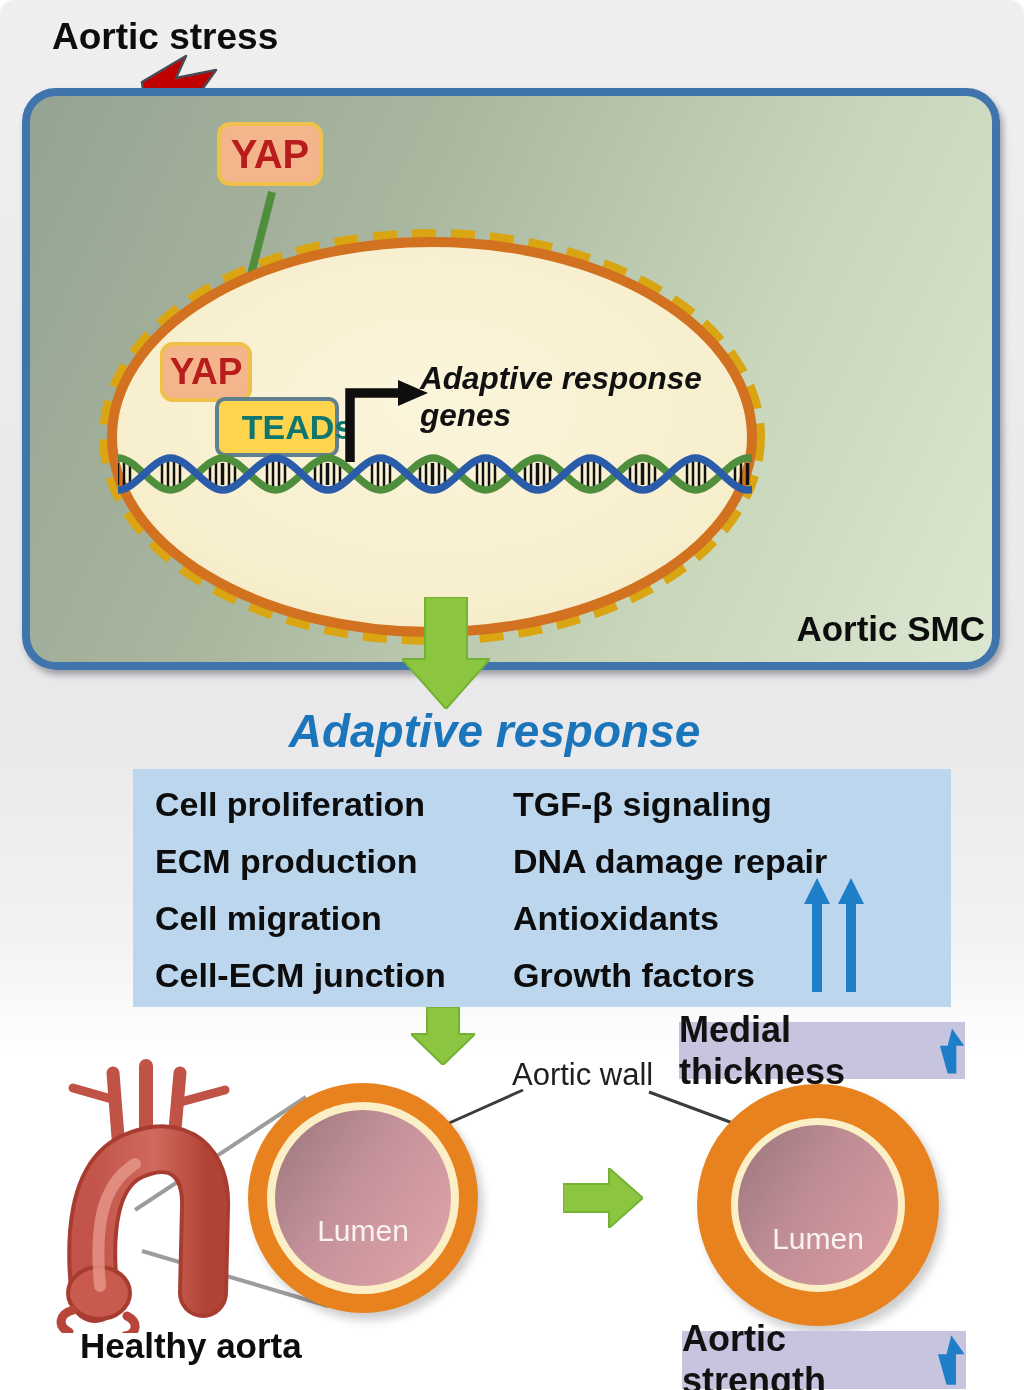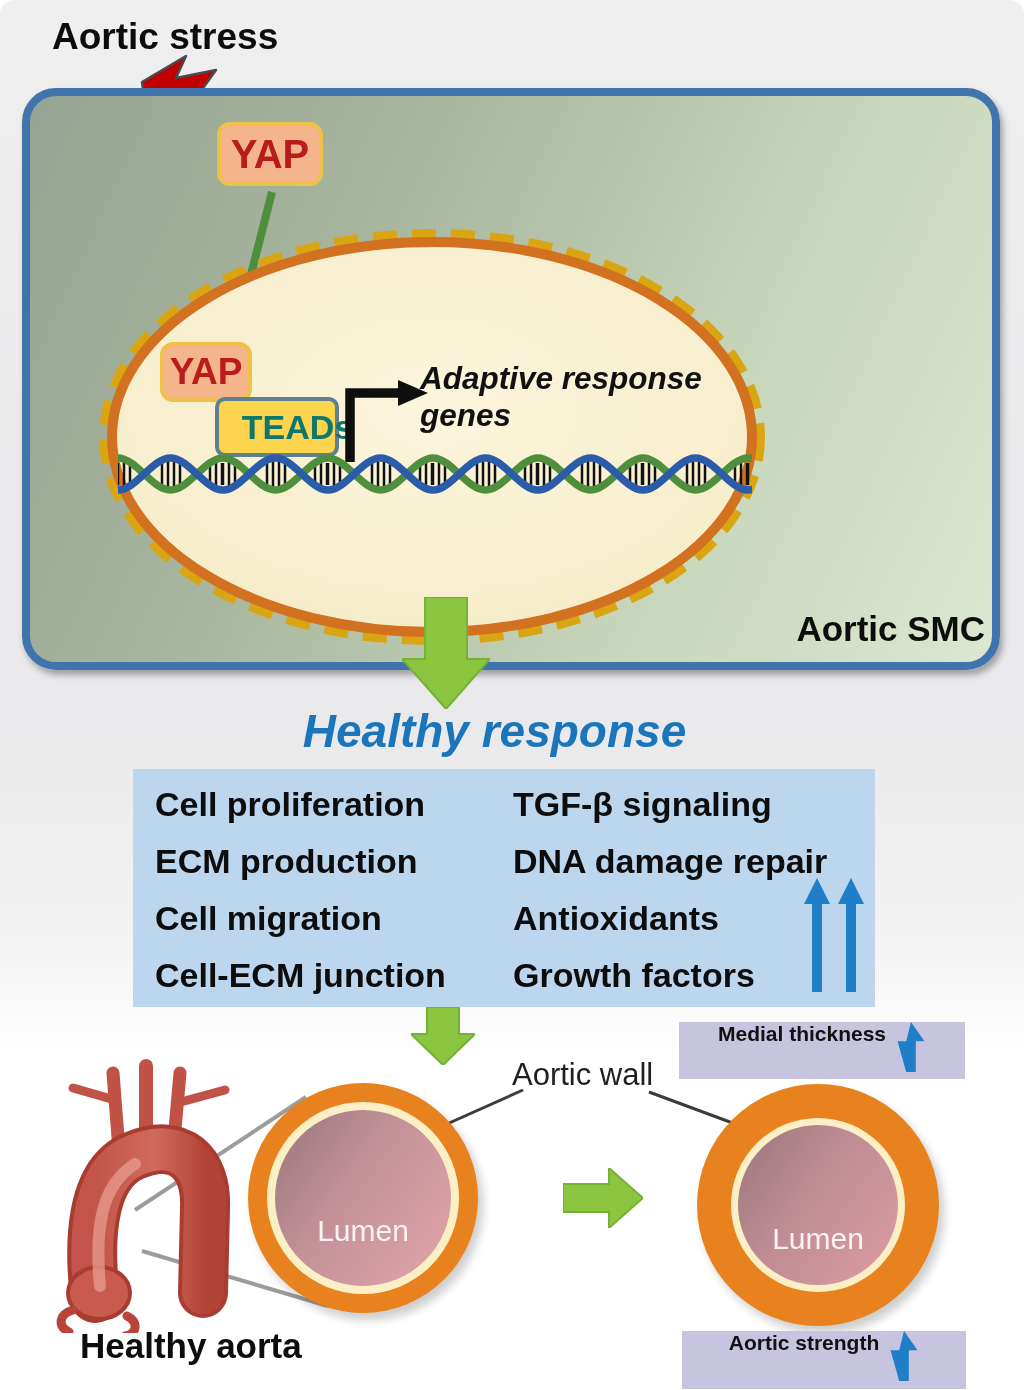--- a/index.html
+++ b/index.html
@@ -26,33 +26,33 @@
   .teads{background:#FCD44D;border:4px solid #5F808F;color:#0f766e;border-radius:10px;padding-left:41px;}
   #genes-label{
     left:420px;top:360px;width:315px;
     font-size:31.5px;line-height:37px;font-weight:bold;font-style:italic;color:#111;
   }
   #adaptive-title{
     left:112px;top:704px;width:765px;text-align:center;
     font-size:46px;font-weight:bold;font-style:italic;color:#1B75BB;
   }
   #response-box{
-    left:133px;top:769px;width:742px;height:238px;background:#BCD6EE;
+    left:133px;top:769px;width:818px;height:238px;background:#BCD6EE;
     display:grid;grid-template-columns:358px auto;grid-auto-rows:57px;
     padding:7px 0 0 22px;align-items:center;
   }
   #response-box .item{font-size:34px;font-weight:bold;color:#0D0D0D;white-space:nowrap;}
   .ring{border-radius:50%;position:absolute;}
   .lumen-label{
     position:absolute;left:0;right:0;top:57%;text-align:center;
     color:#FBF3F1;font-size:30px;font-weight:400;
   }
   .stat-box{
-    background:#C6C4DF;display:flex;justify-content:center;gap:10px;
-    font-size:21px;font-weight:bold;color:#111;
+    background:#C6C4DF;display:flex;align-items:center;justify-content:center;gap:10px;
+    font-size:36px;font-weight:bold;color:#111;
   }
   .caption{font-weight:bold;color:#0D0D0D;}
   svg{display:block;}
 </style>
 </head>
 <body>
 
 <div id="page">
 
   <div class="abs caption" style="left:52px;top:16px;font-size:37px;">Aortic stress</div>
@@ -120,21 +120,21 @@
     </defs>
     <rect x="0" y="0" width="634" height="54" fill="url(#dnaTile)"></rect>
   </svg>
 
   <div class="abs caption" style="left:690px;top:597px;width:295px;text-align:right;font-size:35px;margin-top:12px;">Aortic SMC</div>
 
   <svg class="abs" style="left:402px;top:597px;" width="88" height="112" viewBox="0 0 88 112">
     <polygon points="23,0 65,0 65,62 88,62 44,112 0,62 23,62" fill="#8CC540" stroke="#74B236" stroke-width="2"></polygon>
   </svg>
 
-  <div class="abs" id="adaptive-title">Healthy response</div>
+  <div class="abs" id="adaptive-title">Adaptive response</div>
 
   <div class="abs" id="response-box">
     <div class="item">Cell proliferation</div>
     <div class="item">TGF-β signaling</div>
     <div class="item">ECM production</div>
     <div class="item">DNA damage repair</div>
     <div class="item">Cell migration</div>
     <div class="item">Antioxidants</div>
     <div class="item">Cell-ECM junction</div>
     <div class="item">Growth factors</div>

